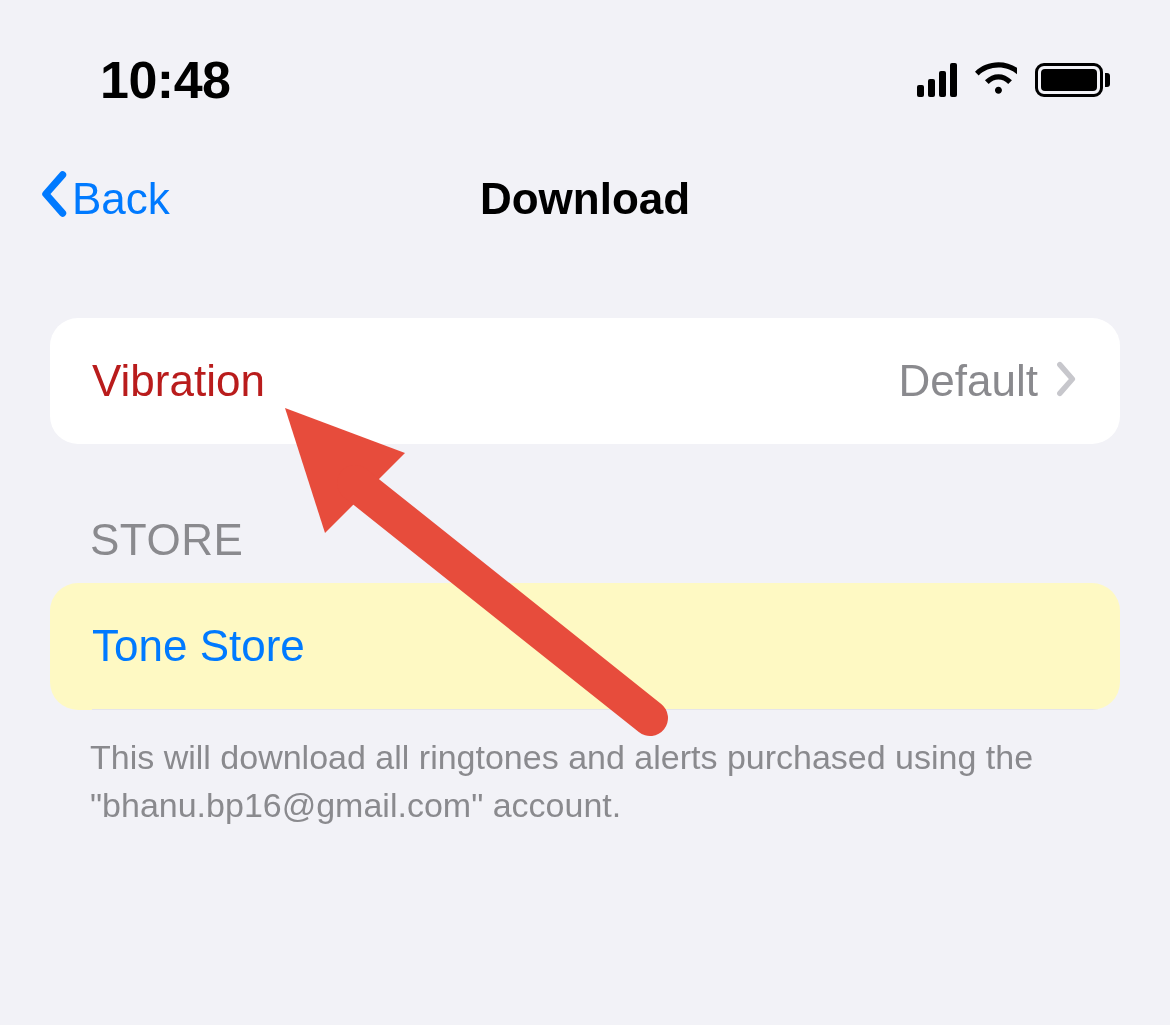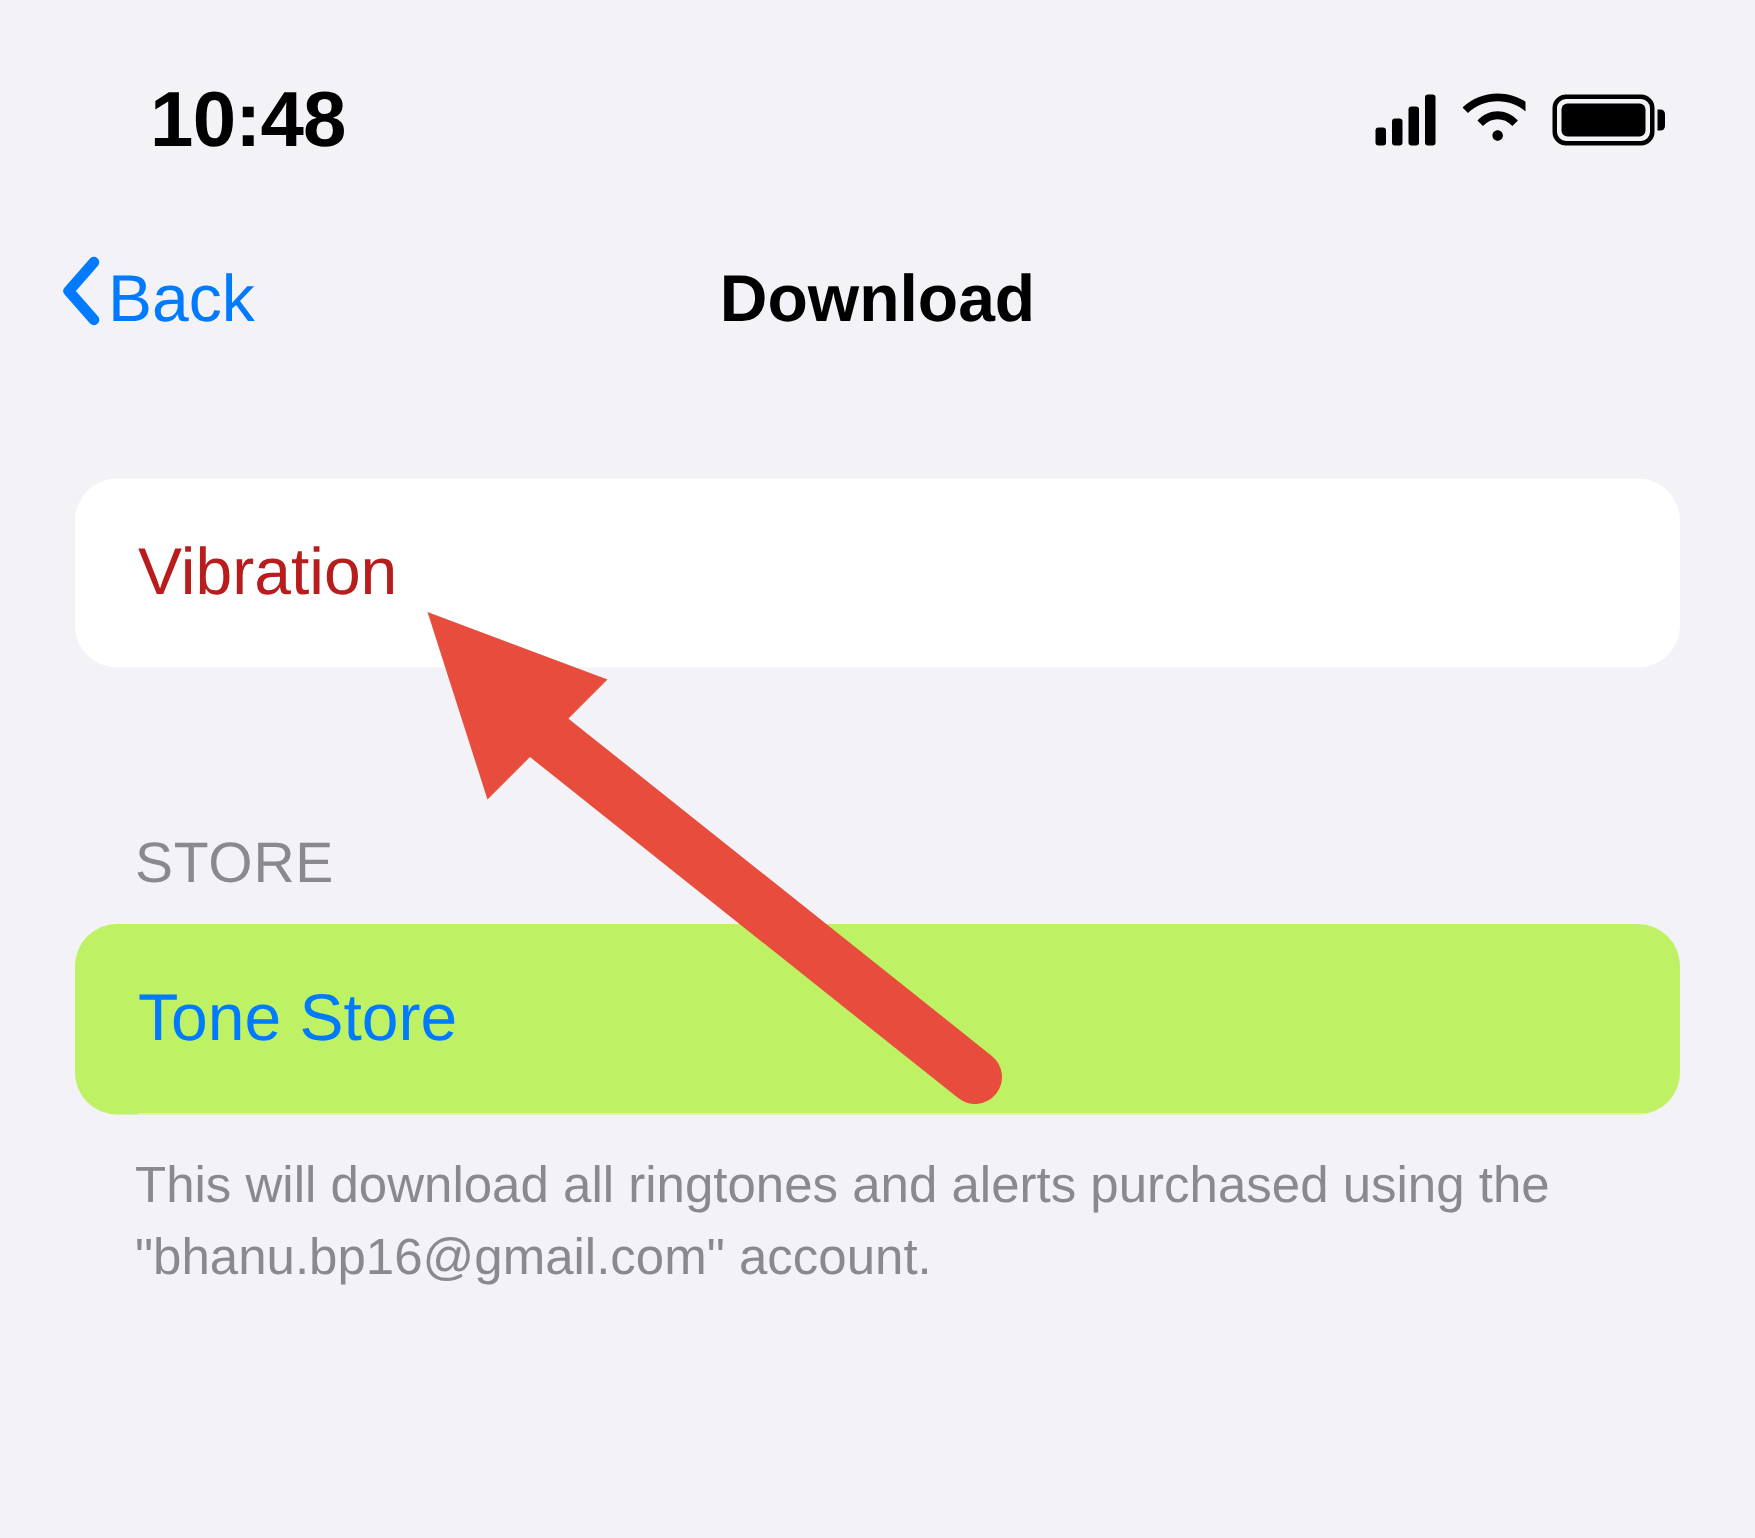--- a/index.html
+++ b/index.html
@@ -126,28 +126,28 @@
     }
     .row-value {
       font-size: 44px;
       color: #8a8a8e;
     }
     .chevron-right svg {
       width: 22px;
       height: 36px;
     }
     .section-header {
-      margin: 110px 50px 18px 90px;
-      font-size: 38px;
+      margin: 71px 50px 18px 90px;
+      font-size: 44px;
       color: #8a8a8e;
       letter-spacing: 0.5px;
     }
     .settings-group-2 {
       margin: 0 50px;
-      background: #bef264;
+      background: #fef9c3;
       border-radius: 28px;
       overflow: hidden;
     }
     .link-row {
       padding: 38px 42px;
       cursor: pointer;
     }
     .link-label {
       font-size: 44px;
       color: #007aff;
@@ -204,20 +204,28 @@
       </svg>
     </span>
     <span>Back</span>
   </div>
   <div class="nav-title">Download</div>
 </div>
 
 <div class="settings-group">
   <div class="settings-row">
     <div class="row-label">Vibration</div>
+    <div class="row-value-wrap">
+      <div class="row-value">Default</div>
+      <span class="chevron-right">
+        <svg viewBox="0 0 12 20" fill="none" stroke="#c7c7cc" stroke-width="3" stroke-linecap="round" stroke-linejoin="round">
+          <polyline points="2,2 9,10 2,18"></polyline>
+        </svg>
+      </span>
+    </div>
   </div>
 </div>
 
 <div class="section-header">STORE</div>
 
 <div class="settings-group-2">
   <div class="link-row">
     <div class="link-label">Tone Store</div>
   </div>
   <div class="divider"></div>

